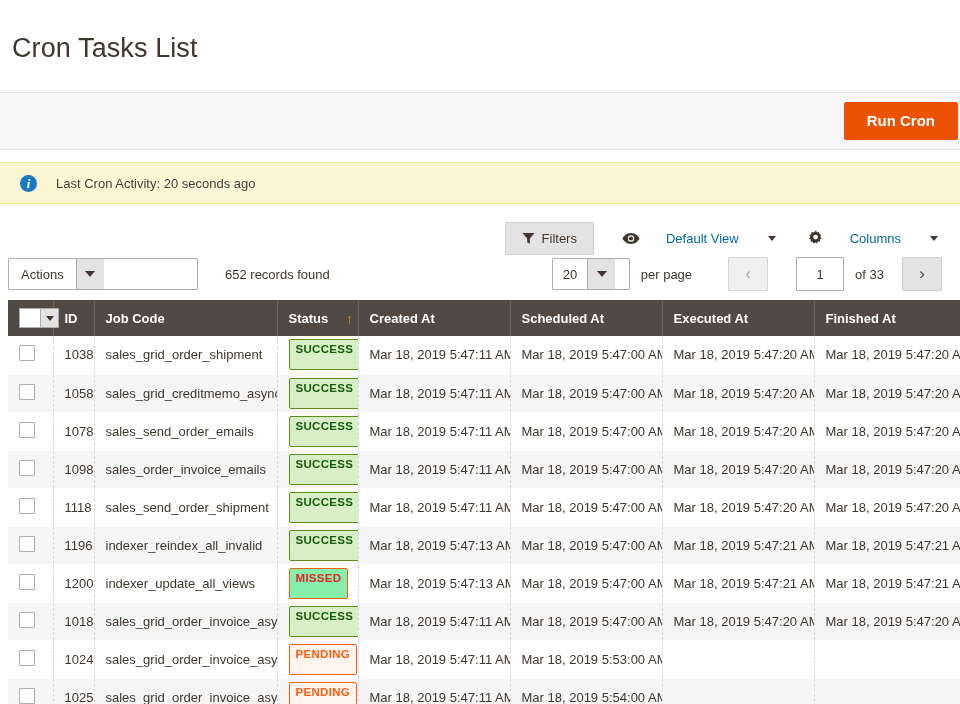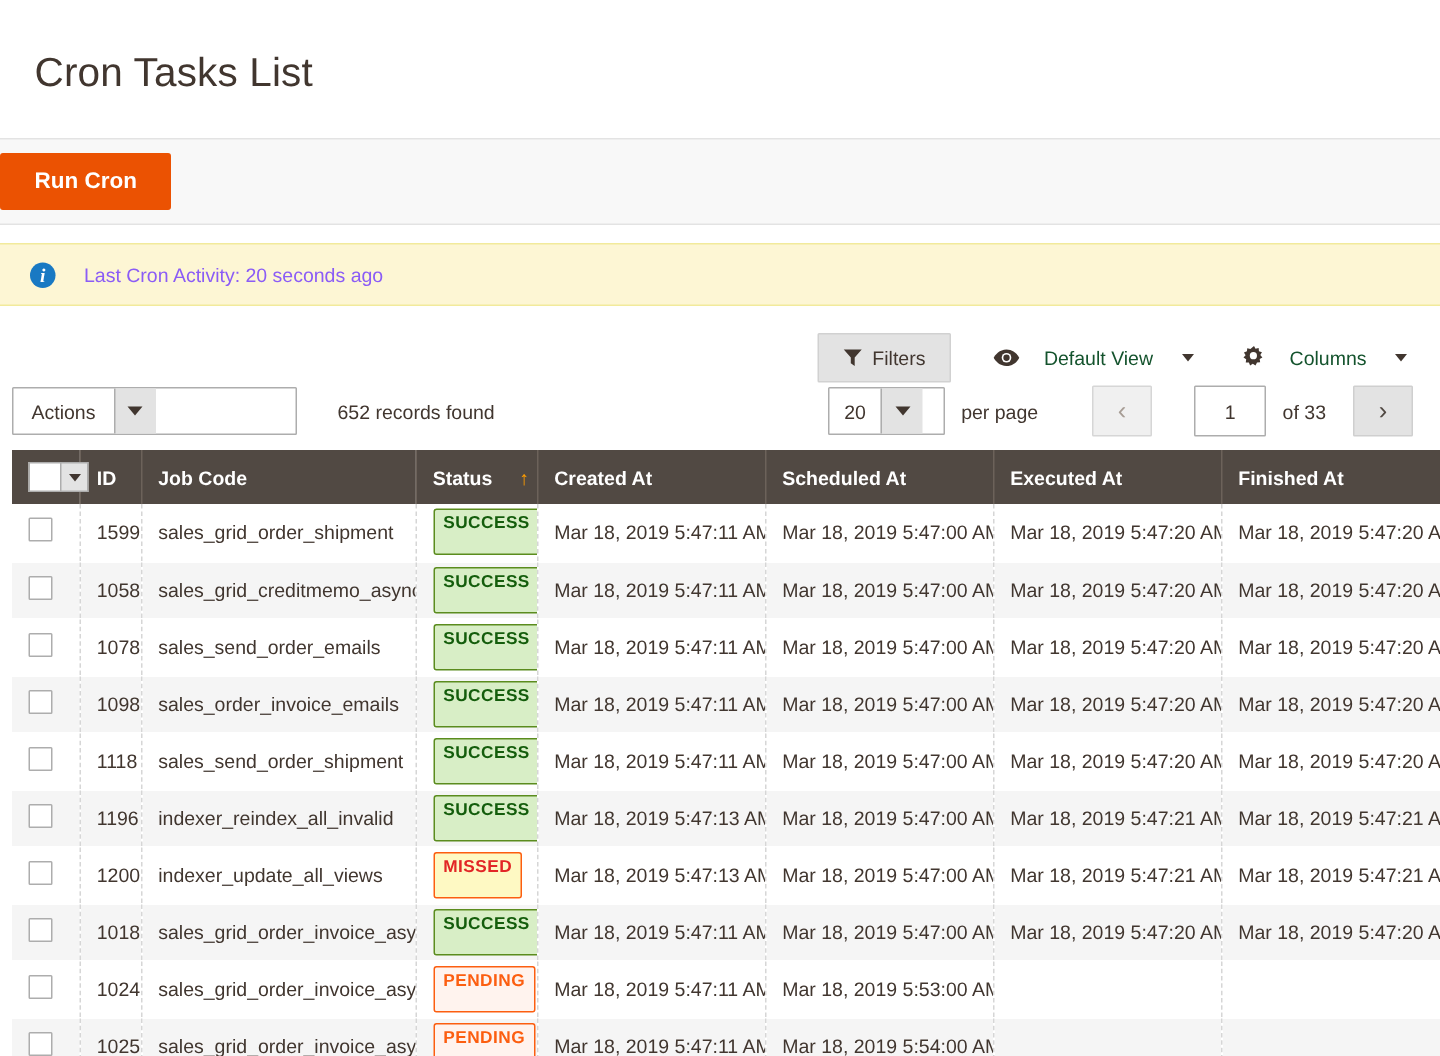--- a/index.html
+++ b/index.html
@@ -7,37 +7,38 @@
   body {
     width: 960px; height: 704px;
     background: #ffffff;
     font-family: "Liberation Sans", sans-serif;
     font-size: 13px;
     color: #333333;
     overflow: hidden;
   }
 
   
-  .page-title-wrap { padding: 14px 0 10px 23px; }
+  .page-title-wrap { padding: 14px 0 10px 12px; }
   .page-title {
     font-size: 27px;
     font-weight: 400;
     color: #41362f;
     letter-spacing: .1px;
     line-height: 32px;
   }
 
   
   .page-actions {
     height: 58px;
     background: #f8f8f8;
     border-top: 1px solid #e3e3e3;
     border-bottom: 1px solid #e3e3e3;
     display: flex;
     align-items: center;
+    justify-content: flex-end;
     padding-right: 2px;
   }
   .btn-primary {
     background: #eb5202;
     border: 1px solid #eb5202;
     color: #ffffff;
     font-size: 15px;
     font-weight: bold;
     font-family: "Liberation Sans", sans-serif;
     padding: 9px 22px 10px;
@@ -63,21 +64,21 @@
     background: #1979c3;
     color: #ffffff;
     font-family: "Liberation Serif", serif;
     font-style: italic;
     font-weight: bold;
     font-size: 13px;
     line-height: 17px;
     text-align: center;
     flex: none;
   }
-  .notice-text { margin-left: 19px; font-size: 13px; color: #8b5cf6; }
+  .notice-text { margin-left: 19px; font-size: 13px; color: #404040; }
 
   
   .grid-toolbar-top {
     display: flex;
     justify-content: flex-end;
     align-items: center;
     padding: 24px 18px 0 0;
     height: 44px;
   }
   .filters-btn {
@@ -88,23 +89,23 @@
     padding: 8px 16px;
     display: flex;
     align-items: center;
     gap: 7px;
     cursor: pointer;
     border-radius: 1px;
   }
   .tool-link {
     display: flex;
     align-items: center;
-    gap: 16px;
+    gap: 26px;
     margin-left: 24px;
-    color: #14532d;
+    color: #0369a1;
     font-size: 13px;
     cursor: pointer;
     padding: 8px 4px;
     justify-content: space-between;
   }
   .caret-down {
     width: 0; height: 0;
     border-left: 4px solid transparent;
     border-right: 4px solid transparent;
     border-top: 5px solid #41362f;
@@ -253,21 +254,21 @@
   .badge {
     display: inline-block;
     font-size: 11.5px;
     font-weight: bold;
     letter-spacing: .3px;
     padding: 3px 6px 13px;
     border-radius: 2px;
     line-height: 13px;
   }
   .badge-success { background: #d8eec6; border: 1px solid #5b8c1e; color: #145d0c; }
-  .badge-missed  { background: #fef9c3; border: 1px solid #fc5e10; color: #e22626; text-align: center; }
+  .badge-missed  { background: #86efac; border: 1px solid #fc5e10; color: #e22626; text-align: center; }
   .badge-pending { background: #fff3ee; border: 1px solid #fc5e10; color: #fc5e10; }
 
   
   .ico { display: inline-block; line-height: 0; }
 </style>
 </head>
 <body>
 
 <div class="page-title-wrap">
   <h1 class="page-title">Cron Tasks List</h1>
@@ -374,21 +375,21 @@
         </th>
         <th>Created At</th>
         <th>Scheduled At</th>
         <th>Executed At</th>
         <th>Finished At</th>
       </tr>
     </thead>
     <tbody id="grid-body">
         <tr>
           <td><span class="cb"></span></td>
-          <td class="cell-id">1599</td>
+          <td class="cell-id">1038</td>
           <td>sales_grid_order_shipment</td>
           <td><span class="badge badge-success">SUCCESS</span></td>
           <td>Mar 18, 2019 5:47:11 AM</td>
           <td>Mar 18, 2019 5:47:00 AM</td>
           <td>Mar 18, 2019 5:47:20 AM</td>
           <td>Mar 18, 2019 5:47:20 AM</td>
         </tr>
         <tr>
           <td><span class="cb"></span></td>
           <td class="cell-id">1058</td>

